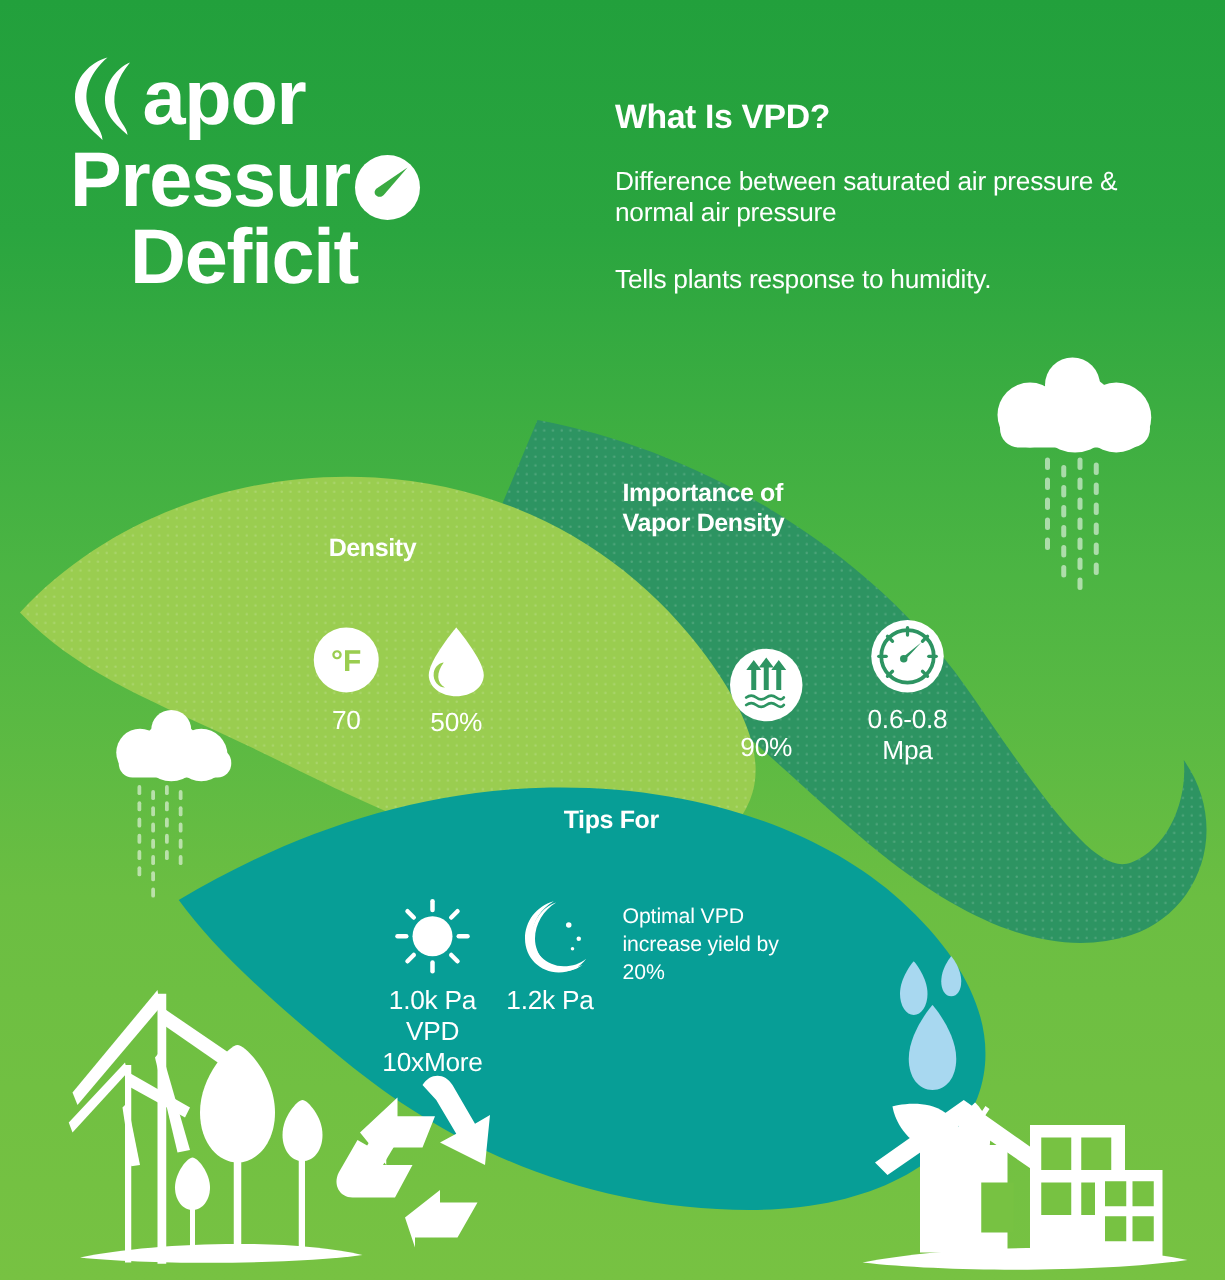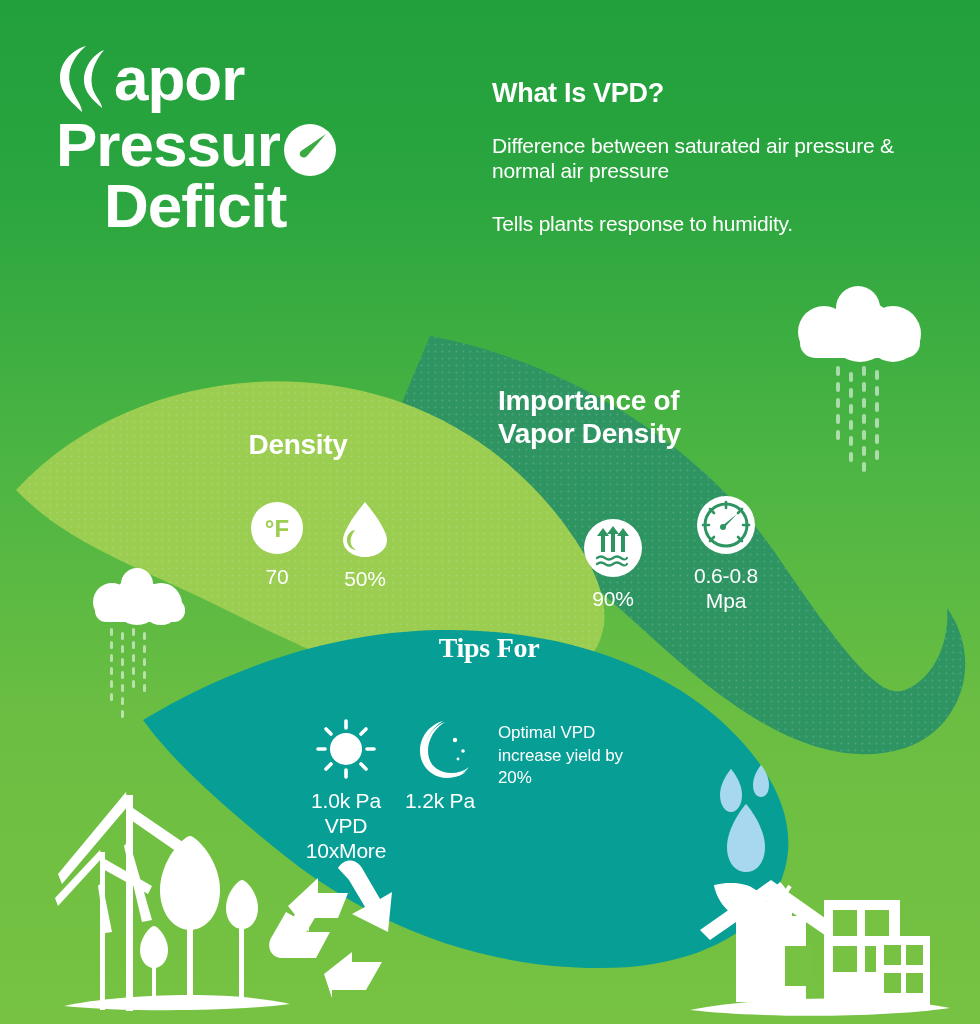--- a/index.html
+++ b/index.html
@@ -21,24 +21,24 @@
   #t3{font-size:62px;margin-left:74px;}
   .title-row{display:flex;align-items:center;}
 
   
   #hdr{position:absolute;left:492px;top:78px;width:460px;}
   #hdr-title{font-size:27px;font-weight:bold;color:#fff;letter-spacing:-0.3px;}
   #hdr-p1{font-size:21px;color:#fff;line-height:1.18;margin-top:25px;letter-spacing:-0.2px;}
   #hdr-p2{font-size:21px;color:#fff;line-height:1.2;margin-top:27px;letter-spacing:-0.2px;}
 
   
-  .panel-h{position:absolute;color:#fff;font-weight:bold;font-size:28px;line-height:1.18;text-align:center;letter-spacing:-0.3px;}
+  .panel-h{position:absolute;color:#fff;font-weight:bold;font-size:20px;line-height:1.18;text-align:center;letter-spacing:-0.3px;}
   #h-factor{left:178px;top:428px;width:240px;}
   #h-importance{left:498px;top:384px;width:250px;text-align:left;}
-  #h-tips{left:318px;top:631px;width:342px;font-family:Liberation Serif, serif;}
+  #h-tips{left:318px;top:645px;width:342px;}
 
   
   .stat{position:absolute;text-align:center;}
   .stat .lbl{color:#fff;font-size:21px;line-height:1.18;margin-top:9px;letter-spacing:-0.2px;white-space:pre-line;text-align:center;}
   .ico{display:block;margin:0 auto;}
 
   #st-temp{left:236px;top:500px;width:82px;}
   #st-hum{left:324px;top:500px;width:82px;}
   #st-vap{left:572px;top:518px;width:82px;}
   #st-mpa{left:678px;top:495px;width:96px;}

